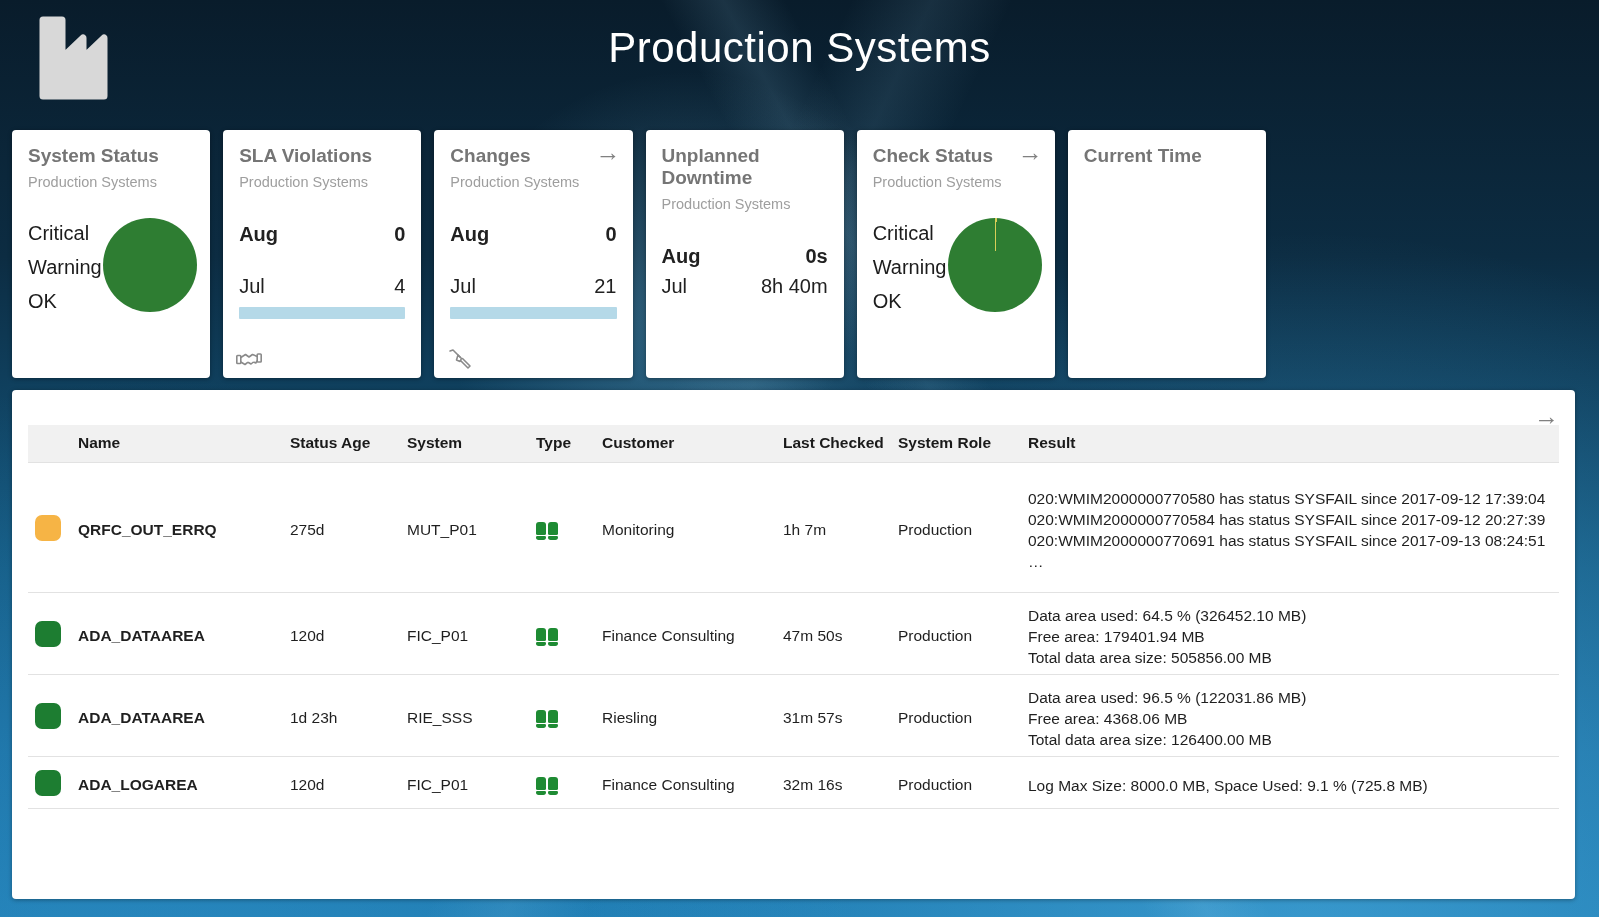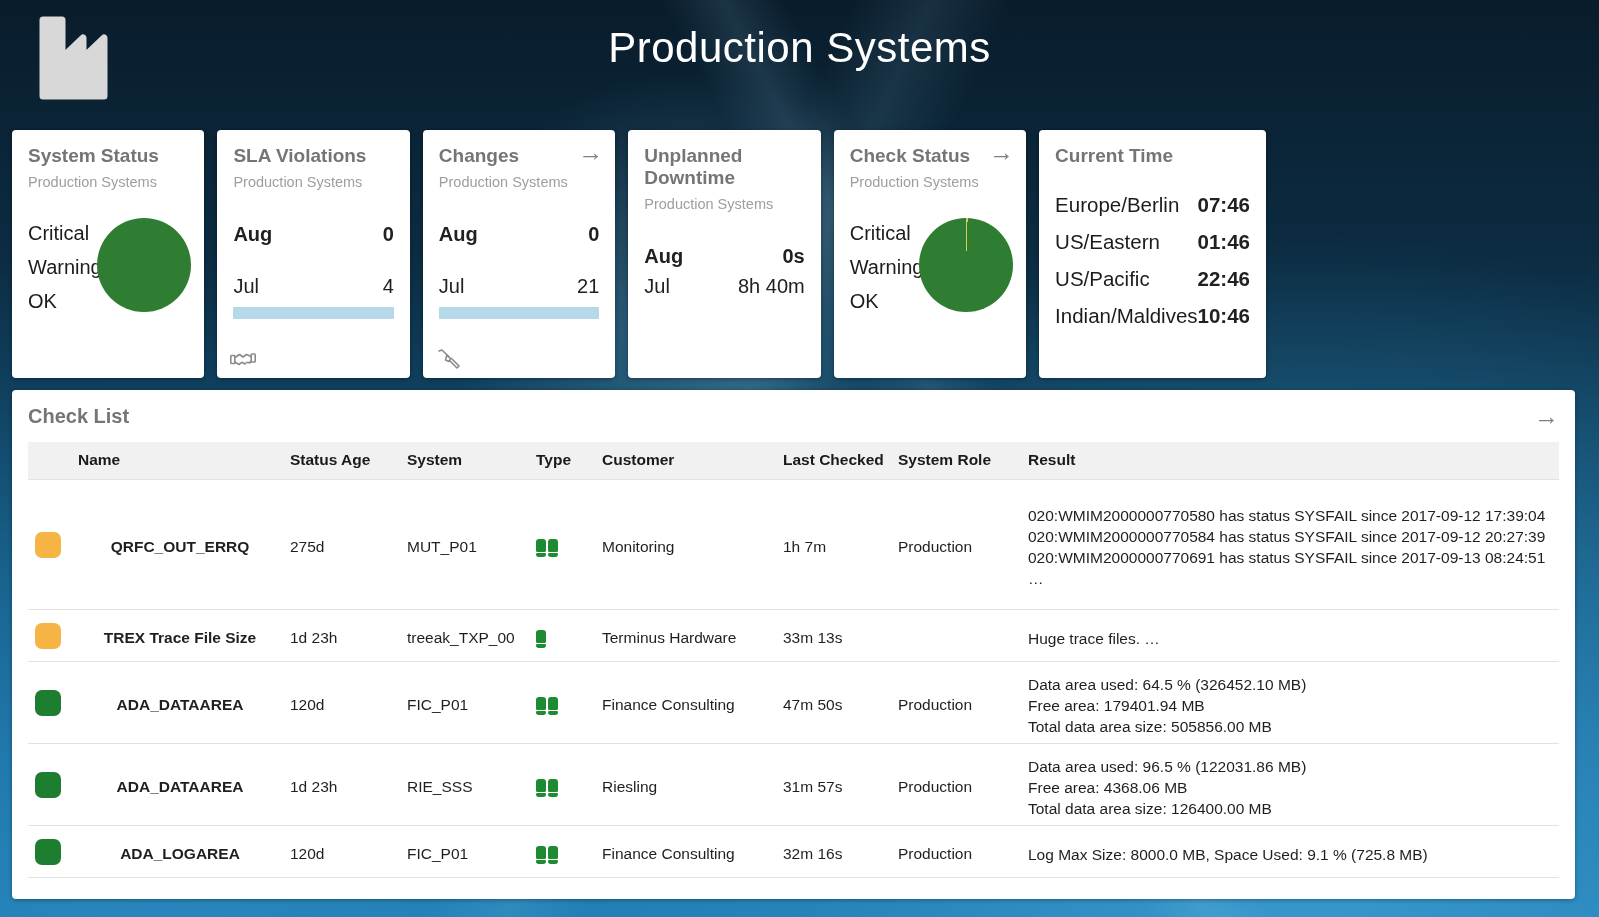--- a/index.html
+++ b/index.html
@@ -73,32 +73,32 @@
   
   .panel {
     position:absolute; left:12px; top:390px; width:1563px; height:509px;
     background:#ffffff; border-radius:4px; box-shadow:0 1px 4px rgba(0,0,0,.35);
     padding:15px 16px 0 16px; overflow:hidden;
   }
   .panel-title { font-size:20px; font-weight:bold; color:#757575; }
   .panel-subtitle { font-size:15px; color:#9e9e9e; margin-top:8px; }
   .panel-arrow { position:absolute; top:12px; right:16px; color:#808080; font-size:25px; font-weight:bold; cursor:pointer; }
 
-  table.checks { width:100%; border-collapse:collapse; table-layout:fixed; margin-top:14px; font-size:15.5px; }
+  table.checks { width:100%; border-collapse:collapse; table-layout:fixed; margin-top:20px; font-size:15.5px; }
   col.w-icon{width:50px} col.w-name{width:212px} col.w-age{width:117px} col.w-sys{width:129px}
   col.w-type{width:66px} col.w-cust{width:181px} col.w-chk{width:115px} col.w-role{width:130px}
   table.checks thead th {
     background:#f1f1f1; text-align:left; font-weight:bold; color:#1a1a1a;
     height:37px; padding:0; vertical-align:middle;
   }
   table.checks td { vertical-align:middle; padding:12px 8px 6px 0; color:#1f1f1f; }
   table.checks tbody tr { border-top:1px solid #e2e2e2; }
   table.checks tbody tr:last-child { border-bottom:1px solid #e2e2e2; }
   tr.r0 td{height:130px} tr.r1 td{height:52px} tr.r2 td{height:74px} tr.r3 td{height:74px} tr.r4 td{height:52px}
-  td.c-name { font-weight:bold;text-align:center; }
+  td.c-name { font-weight:bold; }
   td.c-result { white-space:pre-line; line-height:21px; }
 
   .status-chip { display:inline-block; width:26px; height:26px; border-radius:7px; margin-left:7px; }
   .status-chip[data-status="warning"] { background:#f6b445; }
   .status-chip[data-status="ok"]      { background:#1d7d31; }
 
   .db-icon { display:inline-flex; gap:2px; }
   .db-icon .cyl { display:flex; flex-direction:column; gap:1.5px; }
   .db-icon .cyl .b { width:10px; height:13px; background:#1e8b33; border-radius:3px 3px 1.5px 1.5px; display:block; }
   .db-icon .cyl .f { width:10px; height:3.5px; background:#1e8b33; border-radius:1.5px 1.5px 3px 3px; display:block; }
@@ -213,44 +213,25 @@
       <div class="status-row">
           <span class="s-label">OK</span>
           <span class="s-value ok">622</span>
         </div>
     </div>
     <div class="pie sliver"></div>
   </div>
 
   <div class="card">
     <div class="card-title">Current Time</div>
-    <div class="t-rows">
-      <div class="t-row">
-          <span class="t-label">Europe/Berlin</span>
-          <span class="t-value">07:46</span>
-        </div>
-      <div class="t-row">
-          <span class="t-label">US/Eastern</span>
-          <span class="t-value">01:46</span>
-        </div>
-      <div class="t-row">
-          <span class="t-label">US/Pacific</span>
-          <span class="t-value">22:46</span>
-        </div>
-      <div class="t-row">
-          <span class="t-label">Indian/Maldives</span>
-          <span class="t-value">10:46</span>
-        </div>
-    </div>
   </div>
 </div>
 
 <div class="panel">
   <div class="panel-arrow">→</div>
-  <div class="panel-title">Check List</div>
 
   <table class="checks">
     <colgroup>
       <col class="w-icon">
         <col class="w-name">
         <col class="w-age">
         <col class="w-sys">
       <col class="w-type">
         <col class="w-cust">
         <col class="w-chk">
@@ -286,36 +267,20 @@
                 <i class="f"></i>
               </span>
             </span></td>
         <td>Monitoring</td>
         <td>1h 7m</td>
         <td>Production</td>
         <td class="c-result">020:WMIM2000000770580 has status SYSFAIL since 2017-09-12 17:39:04
 020:WMIM2000000770584 has status SYSFAIL since 2017-09-12 20:27:39
 020:WMIM2000000770691 has status SYSFAIL since 2017-09-13 08:24:51 …</td>
       </tr>
-      <tr class="r1">
-        <td><span class="status-chip" data-status="warning"></span></td>
-        <td class="c-name">TREX Trace File Size</td>
-        <td>1d 23h</td>
-        <td>treeak_TXP_00</td>
-        <td><span class="db-icon" data-type="single-db">
-              <span class="cyl">
-                <i class="b"></i>
-                <i class="f"></i>
-              </span>
-            </span></td>
-        <td>Terminus Hardware</td>
-        <td>33m 13s</td>
-        <td></td>
-        <td class="c-result">Huge trace files. …</td>
-      </tr>
       <tr class="r2">
         <td><span class="status-chip" data-status="ok"></span></td>
         <td class="c-name">ADA_DATAAREA</td>
         <td>120d</td>
         <td>FIC_P01</td>
         <td><span class="db-icon" data-type="double-db">
               <span class="cyl">
                 <i class="b"></i>
                 <i class="f"></i>
               </span>

